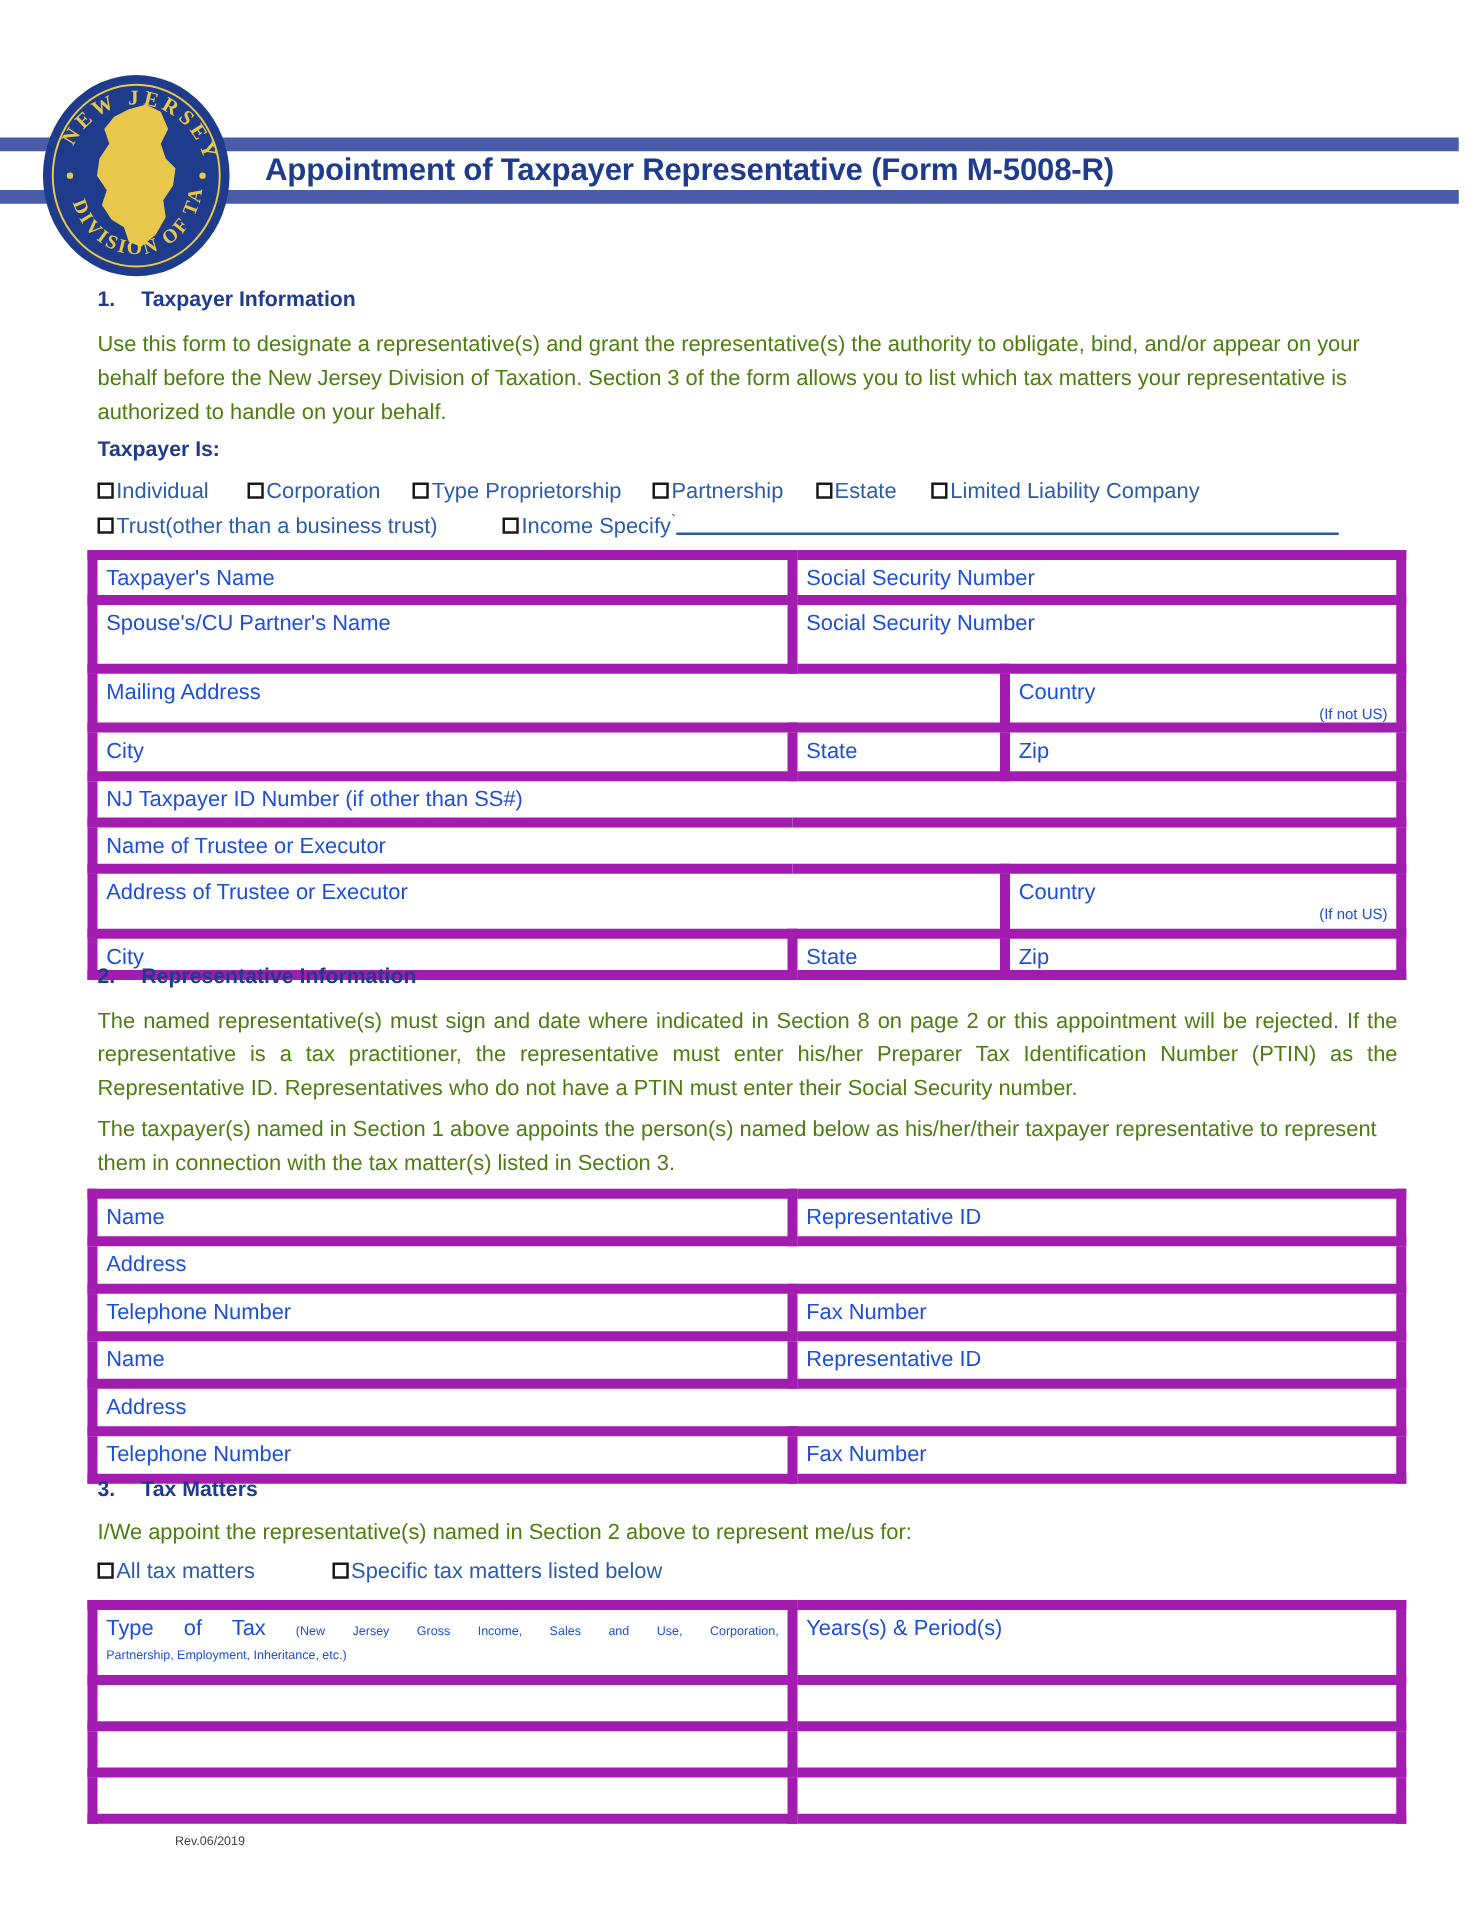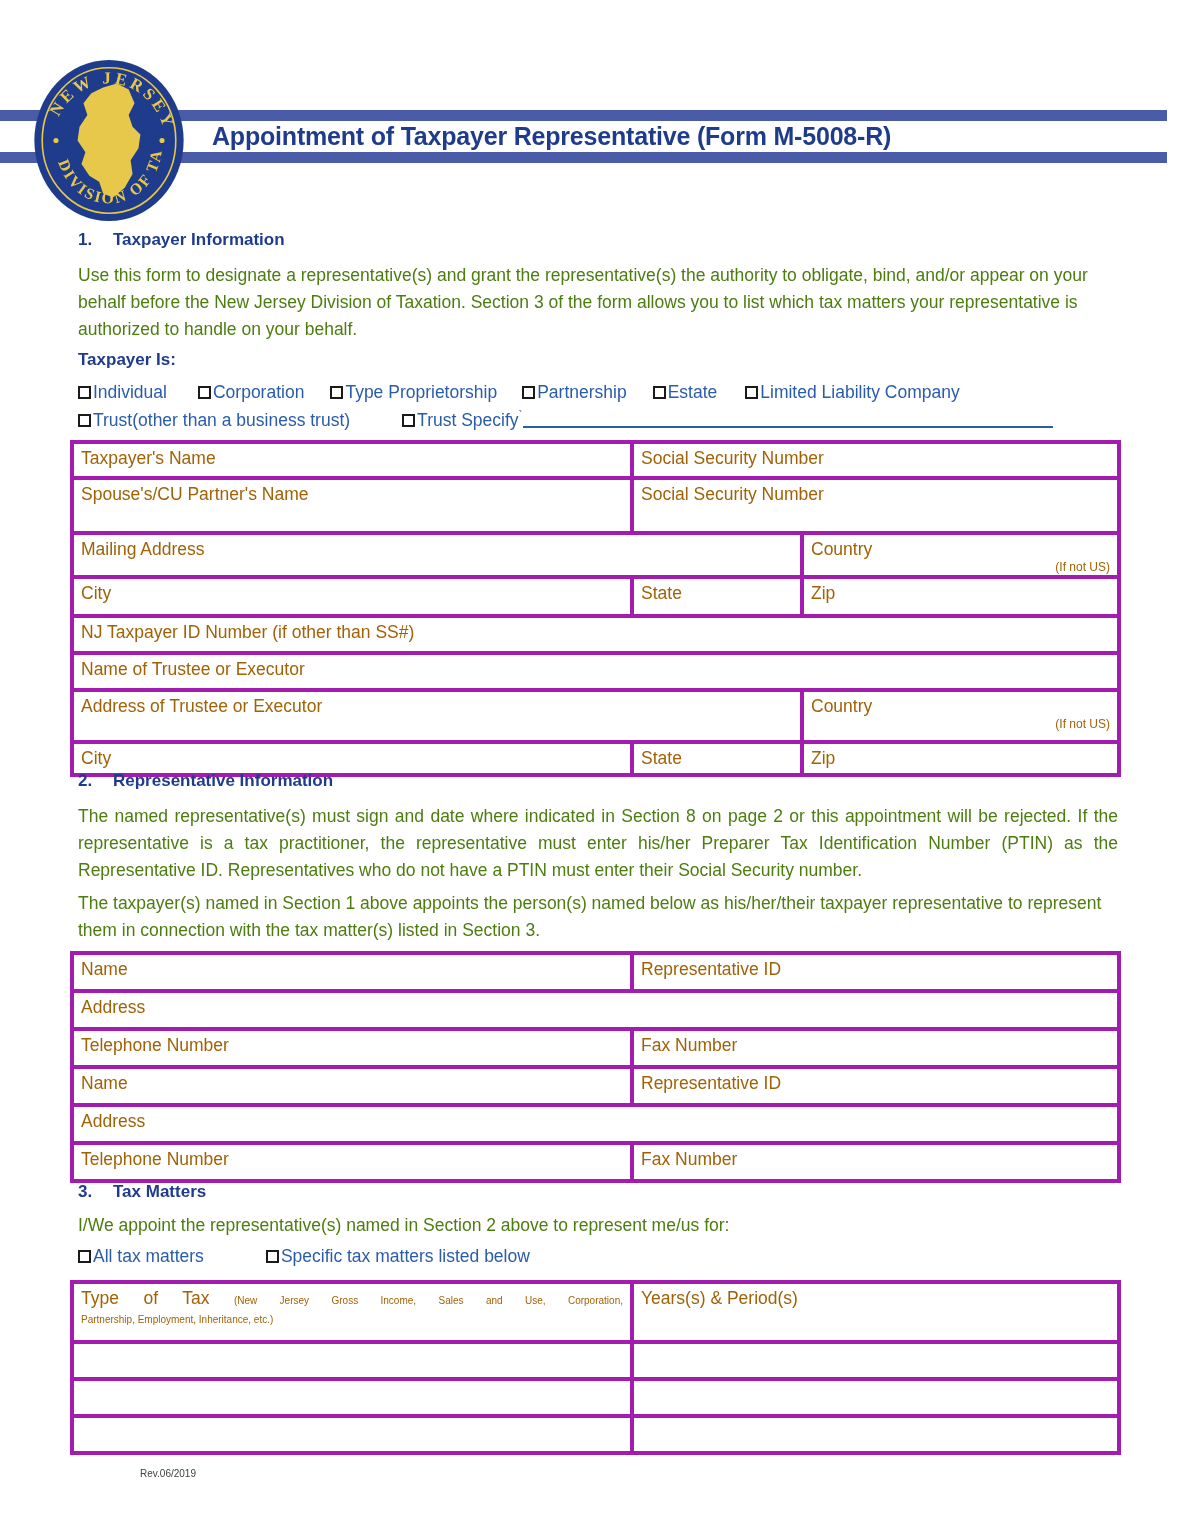--- a/index.html
+++ b/index.html
@@ -124,22 +124,22 @@
     top: -5px;
   }
 
   
   .ftable {
     position: absolute;
     border-collapse: collapse;
     table-layout: fixed;
   }
   .ftable td {
-    border: 4px solid #a21caf;
-    color: #a16207;
+    border: 8px solid #a21caf;
+    color: #1d4ed8;
     font-size: 17.5px;
     vertical-align: top;
     padding: 4px 7px 0 7px;
     line-height: 21px;
   }
   .small-note {
     font-size: 12px;
     line-height: 13px;
     display: block;
     margin-top: 1px;
@@ -230,21 +230,21 @@
     </span>
   </div>
 
   <div class="cbrow" style="left:78px; top:410px;">
     <span class="cb-item" style="margin-right:52px;justify-content:flex-end;">
       <span class="cbox"></span>
       <span>Trust(other than a business trust)</span>
     </span>
     <span class="cb-item">
       <span class="cbox"></span>
-      <span>Trust Specify</span>
+      <span>Income Specify</span>
       <span class="tick">`</span>
       <span class="underline-fill" style="width:530px;"></span>
     </span>
   </div>
 
   <table class="ftable" style="left:70px; top:440px; width:1047px;">
     <colgroup>
       <col style="width:560px;">
       <col style="width:170px;">
       <col style="width:317px;">

